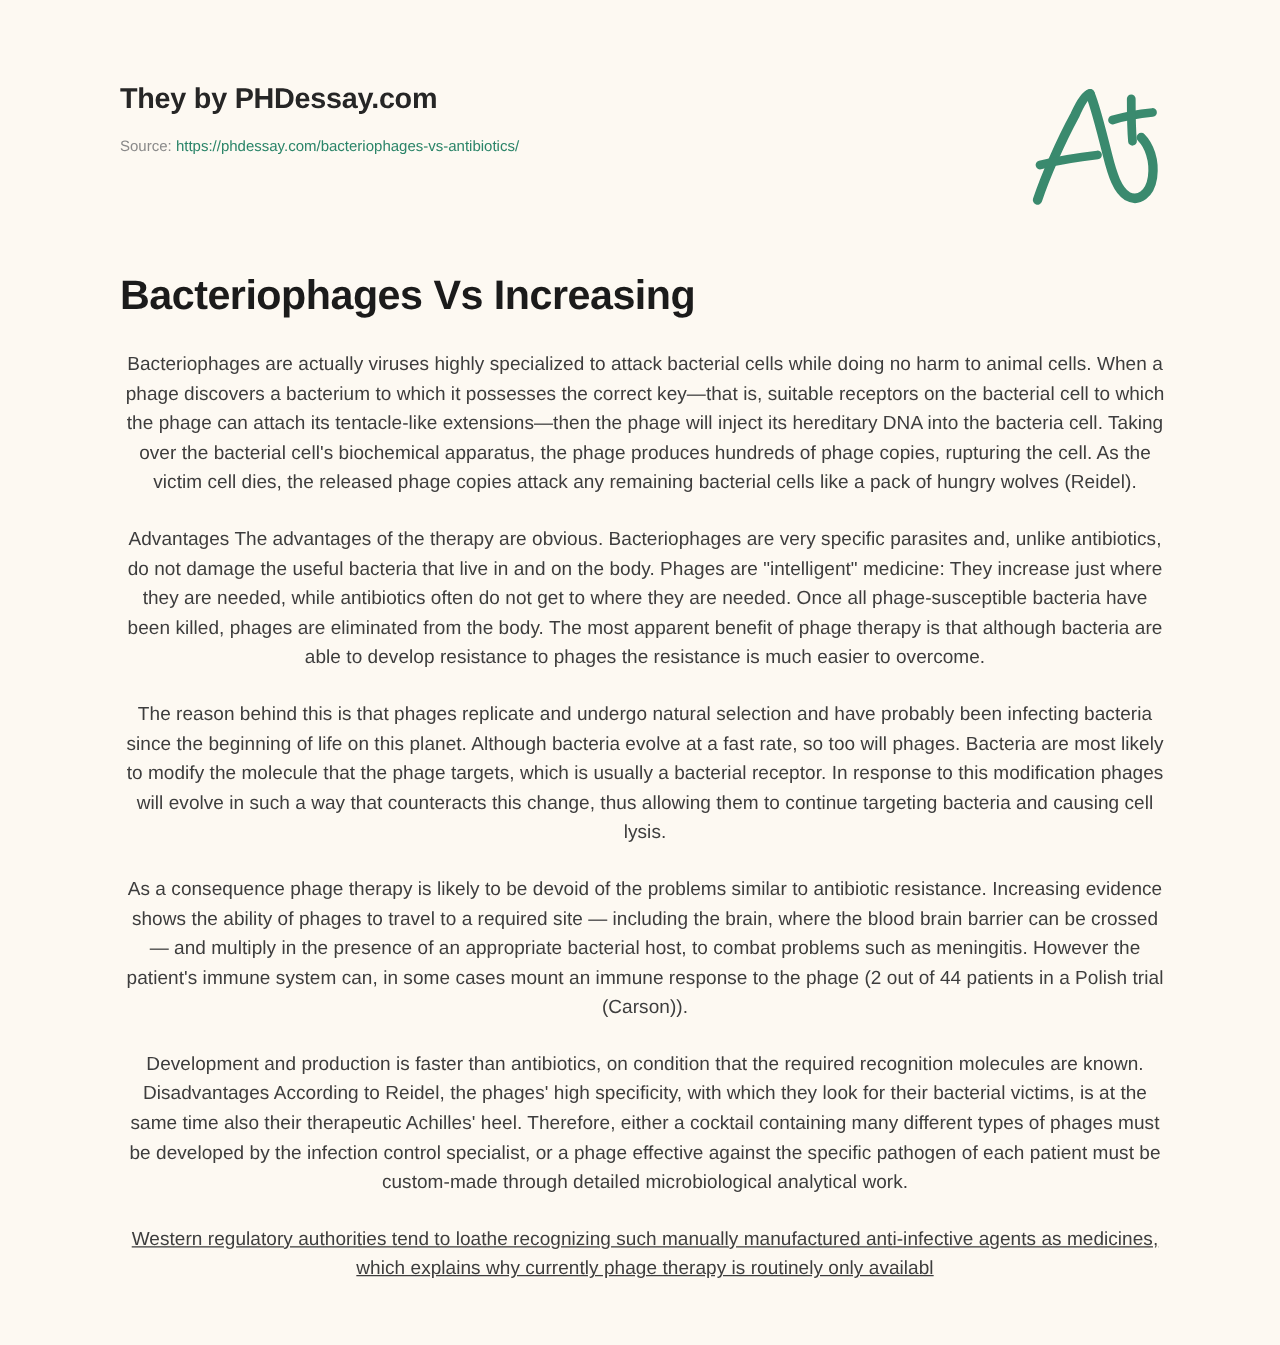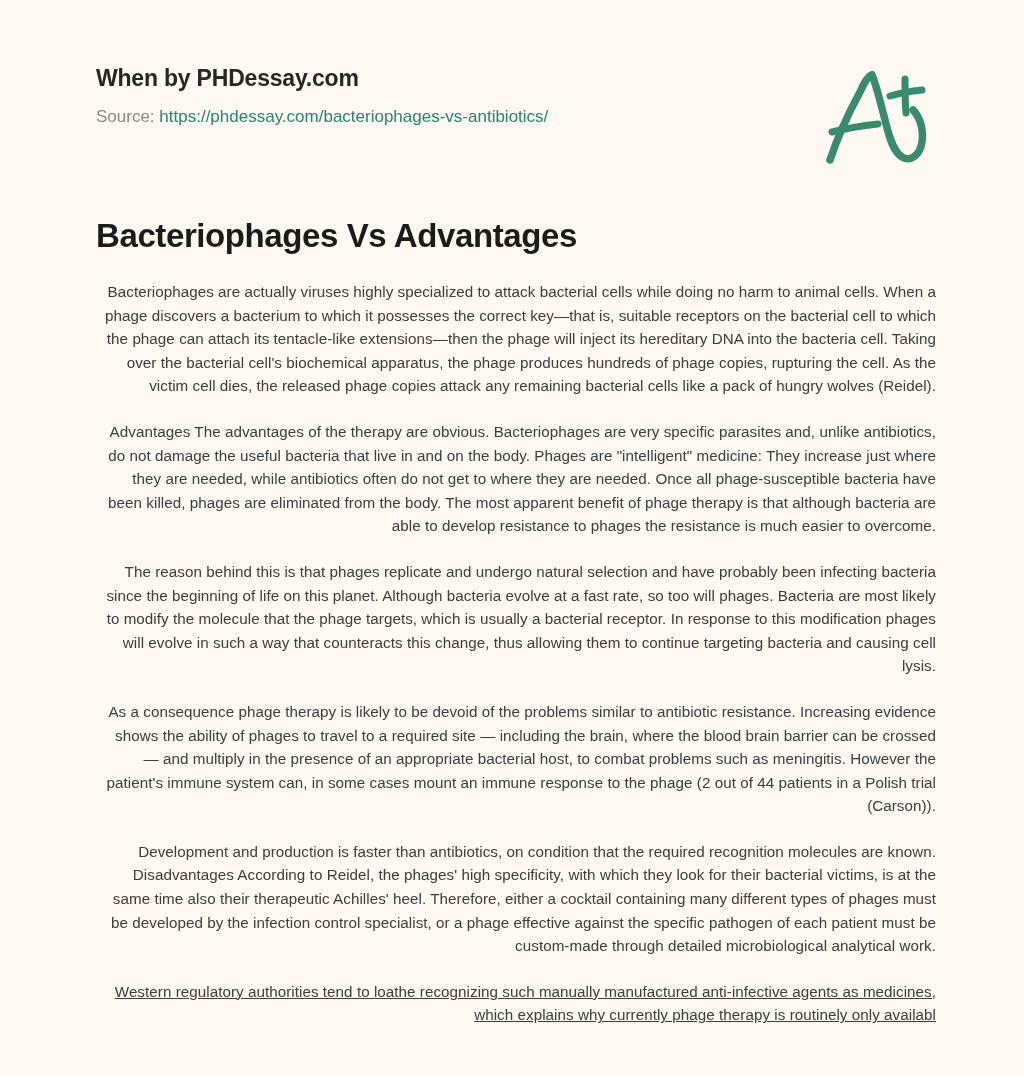--- a/index.html
+++ b/index.html
@@ -37,21 +37,21 @@
     font-weight: bold;
     color: #262626;
     letter-spacing: -0.2px;
     line-height: 28px;
     margin: 0;
     padding: 0;
   }
 
   .source-line {
     margin-top: 15px;
-    font-size: 17px;
+    font-size: 12px;
     line-height: 20px;
     color: #8a8a8a;
     white-space: nowrap;
   }
   .source-label {
     color: #8a8a8a;
   }
   .source-url {
     color: #2a8468;
     text-decoration: none;
@@ -93,35 +93,35 @@
     width: 840px;
     height: 796px;
     overflow: hidden;
   }
 
   .body-copy p {
     margin: 0 0 22px 0;
     font-size: 15.2px;
     line-height: 23.6px;
     color: #3d3d3d;
-    text-align: right;
+    text-align: center;
     letter-spacing: 0.05px;
   }
   .body-copy p:last-child {
     margin-bottom: 0;
     text-decoration: underline;
   }
 </style>
 </head>
 <body>
 
 <div class="page">
 
   <div class="header">
-    <div class="brand-line">When by PHDessay.com</div>
+    <div class="brand-line">They by PHDessay.com</div>
     <div class="source-line">
       <span class="source-label">Source:</span>
       <a class="source-url" href="#">https://phdessay.com/bacteriophages-vs-antibiotics/</a>
     </div>
   </div>
 
   <div class="logo">
     <svg viewBox="0 0 118 100" xmlns="http://www.w3.org/2000/svg">
       <g fill="none" stroke="#3a8a6e" stroke-linecap="round" stroke-linejoin="round">
 
@@ -132,21 +132,21 @@
 
         <path d="M14 64 C 26 61, 42 58, 60 56" stroke-width="7"></path>
 
         <path d="M72 28 C 82 25, 94 23, 104 22" stroke-width="7"></path>
 
         <path d="M87 11 C 87 22, 87 34, 88 45" stroke-width="7"></path>
       </g>
     </svg>
   </div>
 
-  <h1 class="doc-title">Bacteriophages Vs Advantages</h1>
+  <h1 class="doc-title">Bacteriophages Vs Increasing</h1>
 
   <div class="body-copy">
     <p>Bacteriophages are actually viruses highly specialized to attack bacterial cells while doing no harm to animal cells. When a phage discovers a bacterium to which it possesses the correct key—that is, suitable receptors on the bacterial cell to which the phage can attach its tentacle-like extensions—then the phage will inject its hereditary DNA into the bacteria cell. Taking over the bacterial cell's biochemical apparatus, the phage produces hundreds of phage copies, rupturing the cell. As the victim cell dies, the released phage copies attack any remaining bacterial cells like a pack of hungry wolves (Reidel).</p>
     <p>Advantages The advantages of the therapy are obvious. Bacteriophages are very specific parasites and, unlike antibiotics, do not damage the useful bacteria that live in and on the body. Phages are "intelligent" medicine: They increase just where they are needed, while antibiotics often do not get to where they are needed. Once all phage-susceptible bacteria have been killed, phages are eliminated from the body. The most apparent benefit of phage therapy is that although bacteria are able to develop resistance to phages the resistance is much easier to overcome.</p>
     <p>The reason behind this is that phages replicate and undergo natural selection and have probably been infecting bacteria since the beginning of life on this planet. Although bacteria evolve at a fast rate, so too will phages. Bacteria are most likely to modify the molecule that the phage targets, which is usually a bacterial receptor. In response to this modification phages will evolve in such a way that counteracts this change, thus allowing them to continue targeting bacteria and causing cell lysis.</p>
     <p>As a consequence phage therapy is likely to be devoid of the problems similar to antibiotic resistance. Increasing evidence shows the ability of phages to travel to a required site — including the brain, where the blood brain barrier can be crossed — and multiply in the presence of an appropriate bacterial host, to combat problems such as meningitis. However the patient's immune system can, in some cases mount an immune response to the phage (2 out of 44 patients in a Polish trial (Carson)).</p>
     <p>Development and production is faster than antibiotics, on condition that the required recognition molecules are known. Disadvantages According to Reidel, the phages' high specificity, with which they look for their bacterial victims, is at the same time also their therapeutic Achilles' heel. Therefore, either a cocktail containing many different types of phages must be developed by the infection control specialist, or a phage effective against the specific pathogen of each patient must be custom-made through detailed microbiological analytical work.</p>
     <p>Western regulatory authorities tend to loathe recognizing such manually manufactured anti-infective agents as medicines, which explains why currently phage therapy is routinely only availabl</p>
   </div>
 

